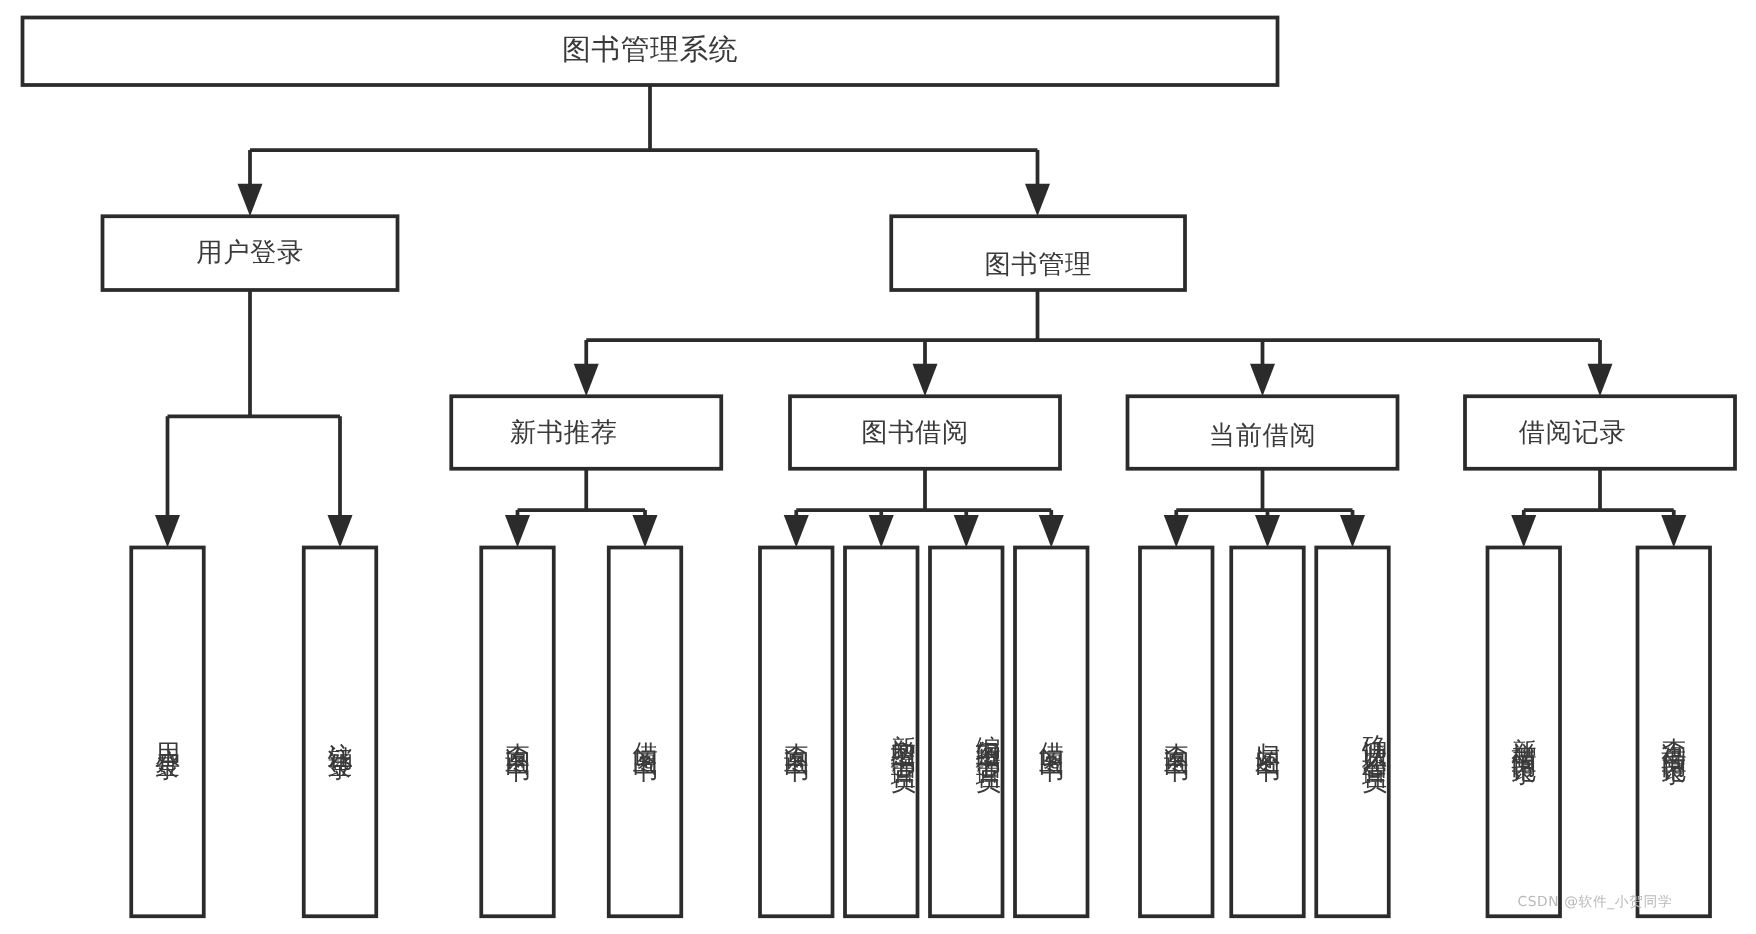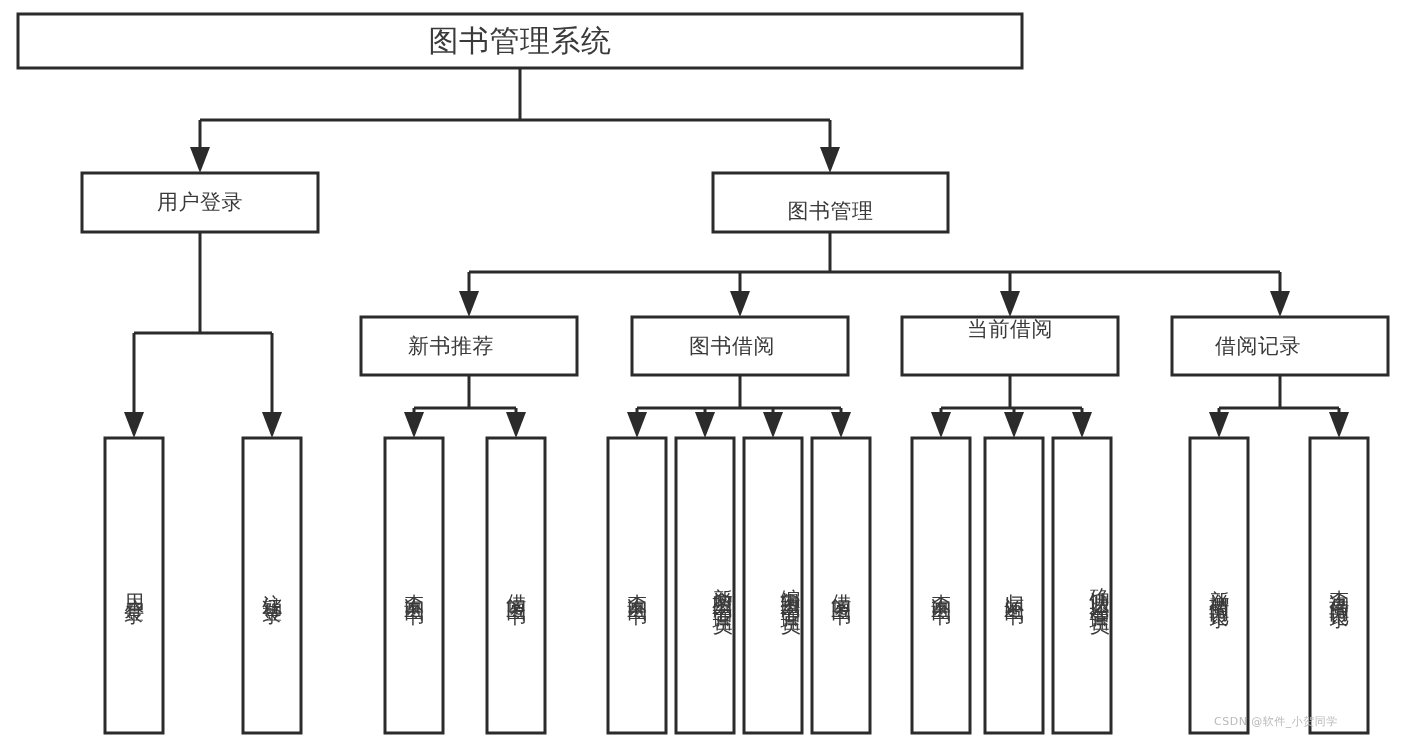--- a/index.html
+++ b/index.html
@@ -172,28 +172,28 @@
     <g>
       <path class="conn" d="M 1280 375 L 1280 408"></path>
       <path class="conn" d="M 1219 408 L 1339 408"></path>
       <path class="conn" d="M 1219 408 L 1219 416"></path>
       <path class="conn" d="M 1339 408 L 1339 416"></path>
       <polygon class="arrow-head" points="1219,438 1209,412 1229,412"></polygon>
       <polygon class="arrow-head" points="1339,438 1329,412 1349,412"></polygon>
     </g>
   </svg>
 
-  <div class="node-label" style="left:18px; top:14px; width:1004px; height:54px; font-size:30px;">图书管理系统</div>
+  <div class="node-label" style="left:18px; top:14px; width:1004px; height:54px; font-size:23px;">图书管理系统</div>
 
   <div class="node-label" style="left:82px; top:173px; width:236px; height:59px;">用户登录</div>
   <div class="node-label" style="left:713px; top:173px; width:235px; height:76px;">图书管理</div>
 
   <div class="node-label" style="left:361px; top:317px; width:180px; height:58px;">新书推荐</div>
   <div class="node-label" style="left:632px; top:317px; width:200px; height:58px;">图书借阅</div>
-  <div class="node-label" style="left:902px; top:309px; width:216px; height:41px;">当前借阅</div>
+  <div class="node-label" style="left:902px; top:328px; width:216px; height:41px;">当前借阅</div>
   <div class="node-label" style="left:1172px; top:317px; width:172px; height:58px;">借阅记录</div>
 
   <div class="node-label vertical" style="left:105px; top:438px; width:58px; height:295px;">用户登录</div>
   <div class="node-label vertical" style="left:243px; top:438px; width:58px; height:295px;">注销登录</div>
 
   <div class="node-label vertical" style="left:385px; top:438px; width:58px; height:295px;">查询图书</div>
   <div class="node-label vertical" style="left:487px; top:438px; width:58px; height:295px;">借阅图书</div>
 
   <div class="node-label vertical" style="left:608px; top:438px; width:58px; height:295px;">查询图书</div>
   <div class="node-label vertical" style="left:676px; top:438px; width:58px; height:295px; align-items:flex-start; padding-top:8px; box-sizing:border-box;">新增图书（管理员）</div>

